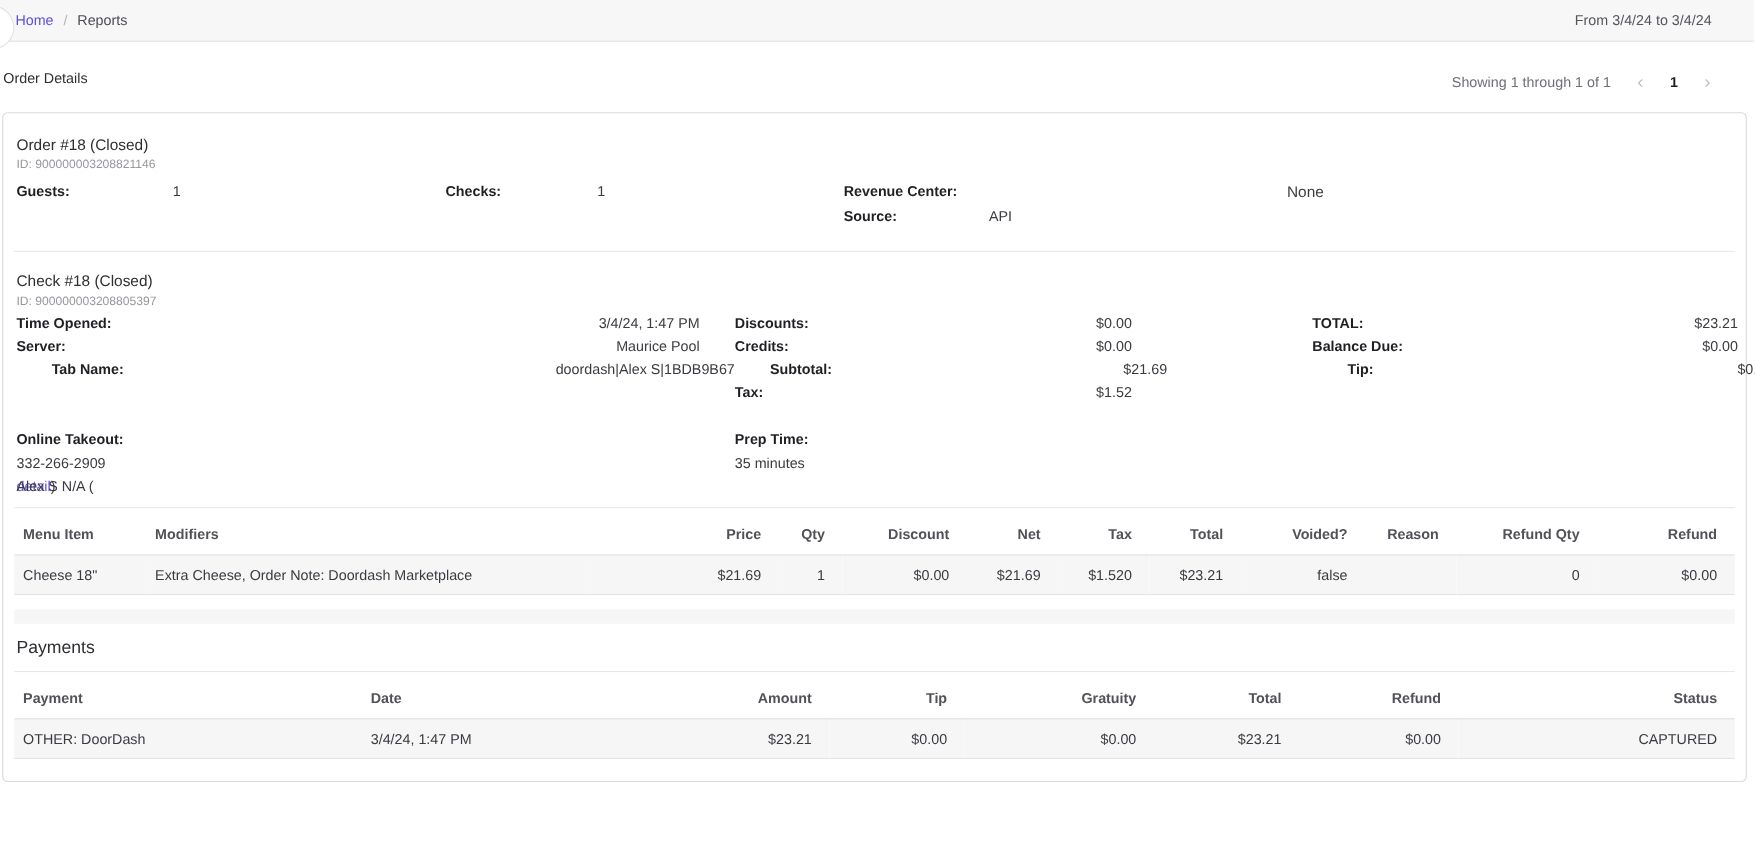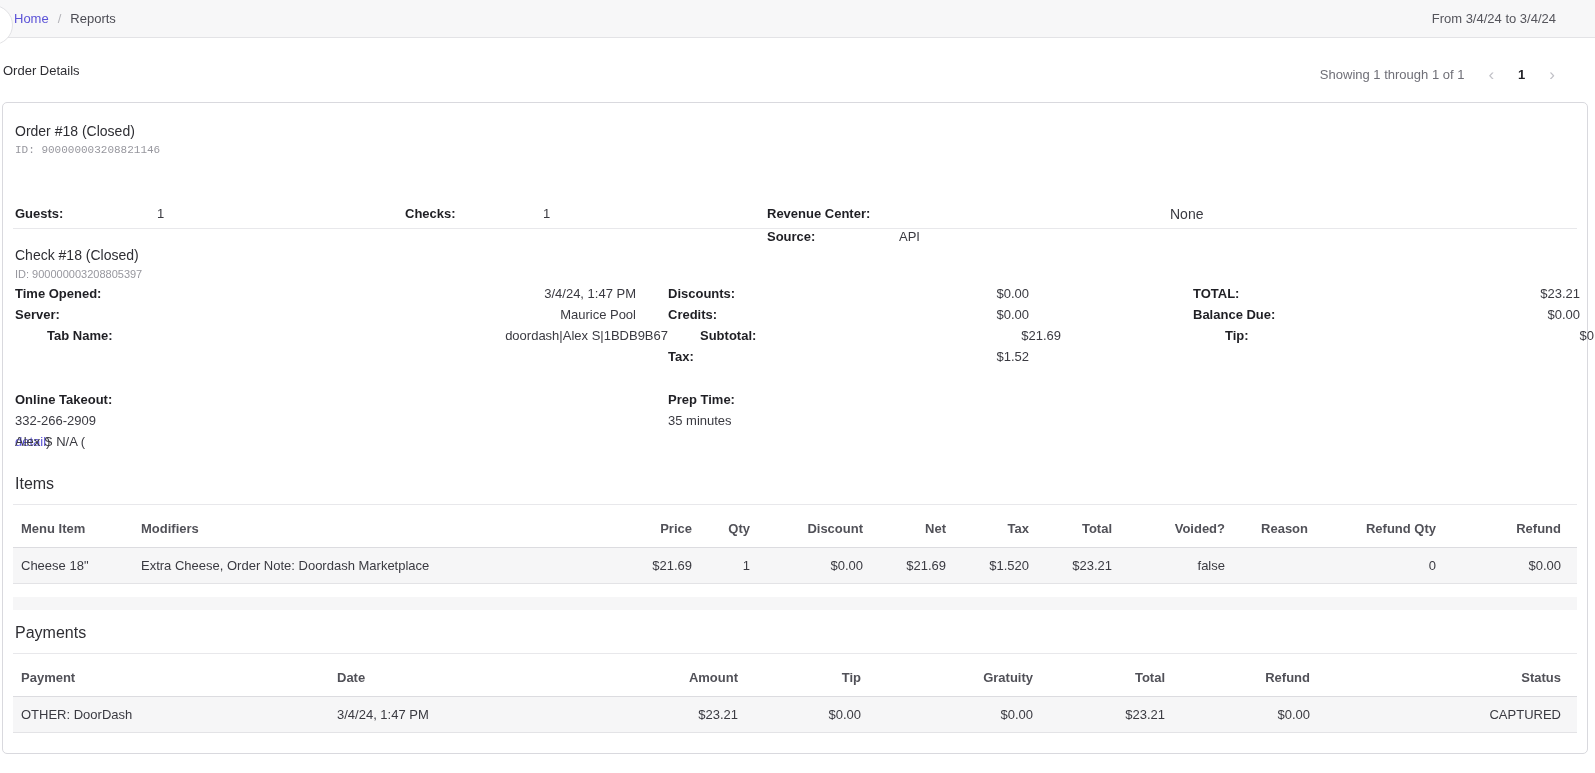--- a/index.html
+++ b/index.html
@@ -52,22 +52,22 @@
     padding:0 10px 20px 10px;
   }
   .section-rule{border:0;border-top:1px solid var(--rule);margin:0;}
   .sec-title{font-size:14px;color:var(--text);}
   .sec-id{font-size:11px;color:var(--muted);}
   .lbl{font-weight:bold;color:#1f1f24;}
   .val{color:#3a3a41;}
   
   .order-sec{position:relative;height:125px;}
   .order-sec .sec-title{position:absolute;left:2px;top:20px;}
-  .order-sec .sec-id{position:absolute;left:2px;top:41px;font-family:Liberation Mono, monospace;}
-  .order-sec span{position:absolute;white-space:nowrap;margin-top:40px;}
+  .order-sec .sec-id{position:absolute;left:2px;top:41px;}
+  .order-sec span{position:absolute;white-space:nowrap;}
   .ord-r1{top:63px;}
   .ord-r2{top:86px;}
   .o-guests-l{left:2px;}   .o-guests-v{left:144px;}
   .o-checks-l{left:392px;} .o-checks-v{left:530px;}
   .o-rev-l{left:754px;}    .o-rev-v{left:1157px;font-size:14px;}
   .o-src-l{left:754px;}    .o-src-v{left:886px;}
   
   .check-sec{position:relative;height:232px;}
   .check-sec .sec-title{position:absolute;left:2px;top:18px;}
   .check-sec .sec-id{position:absolute;left:2px;top:39px;}
@@ -169,21 +169,20 @@
     <span class="val chk-r3 c3-v">$0.00</span>
 
     <span class="lbl tk-label">Online Takeout:</span>
     <span class="val tk-phone">332-266-2909</span>
     <span class="val tk-cust"><span>Alex S N/A (</span><a class="detail-link">detail</a><span>)</span></span>
 
     <span class="lbl prep-l">Prep Time:</span>
     <span class="val prep-v">35 minutes</span>
   </div>
 
-  <h2 class="list-heading">Items</h2>
   <hr class="section-rule">
   <table class="items-table">
     <colgroup>
       <col style="width:120px">
         <col style="width:400px">
         <col style="width:175px">
         <col style="width:58px">
       <col style="width:113px">
         <col style="width:83px">
         <col style="width:83px">

